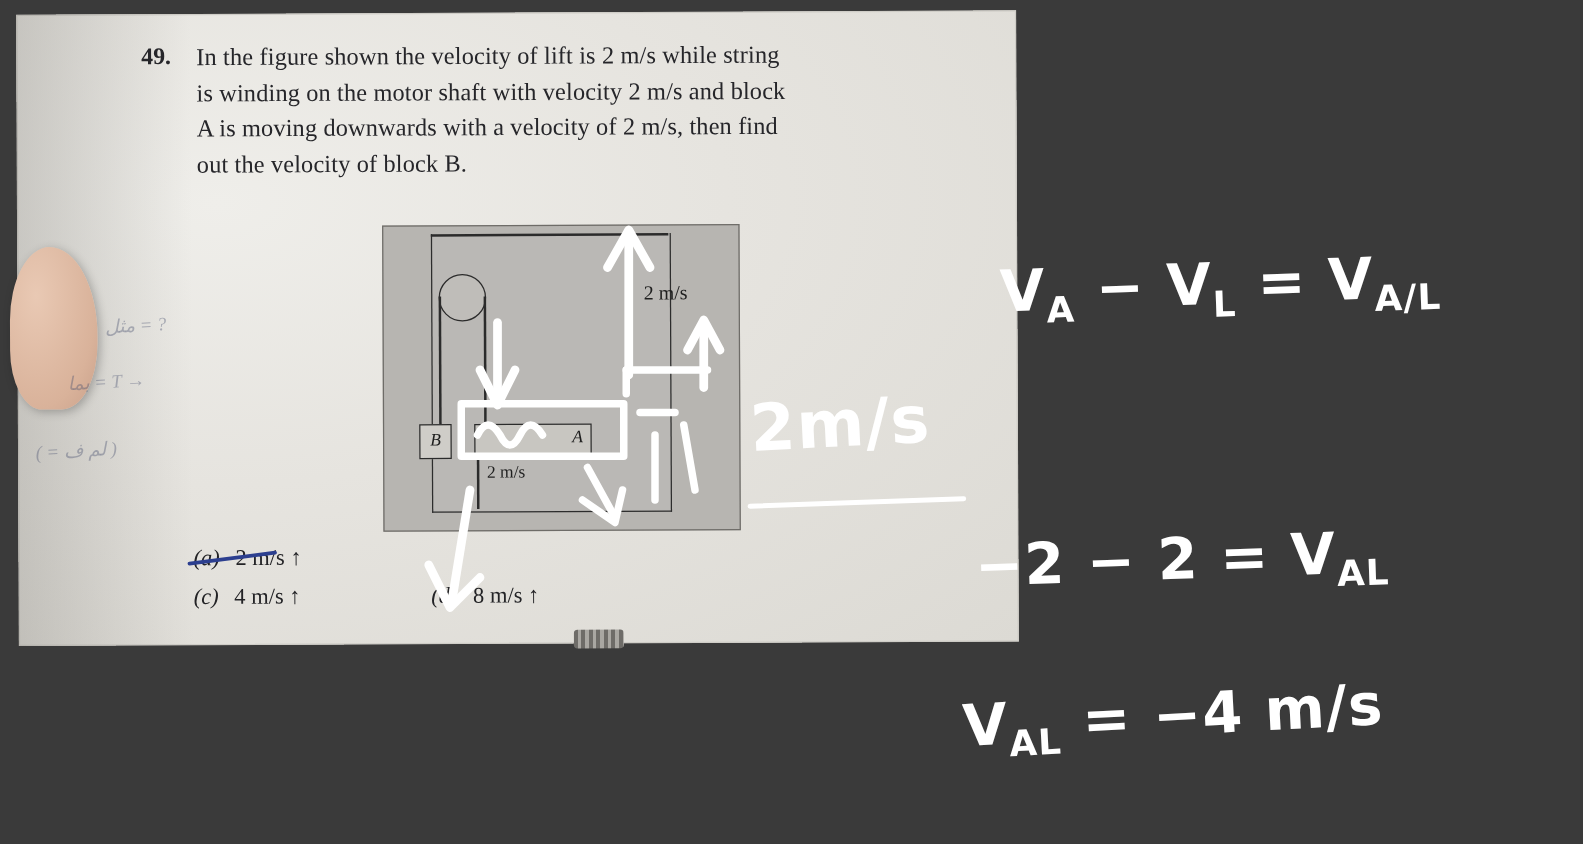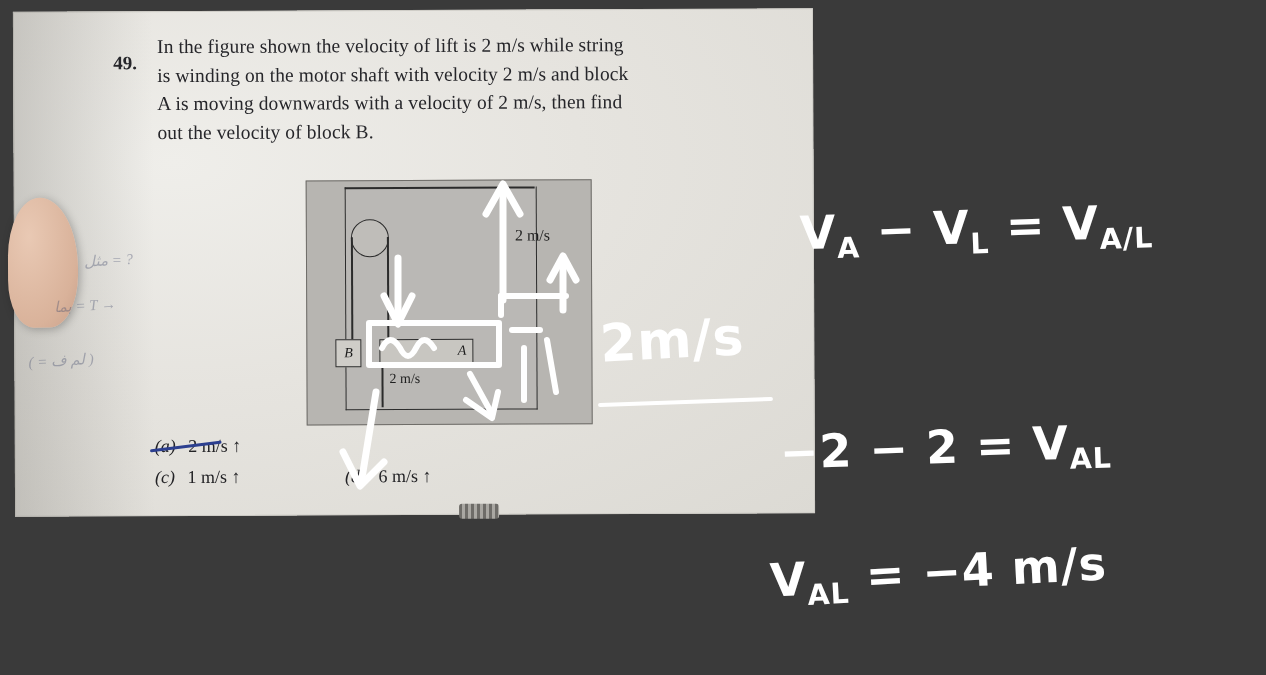--- a/index.html
+++ b/index.html
@@ -49,21 +49,21 @@
   #question {
     position: absolute;
     left: 100px;
     top: 22px;
     width: 700px;
     color: #26262a;
   }
   .q-num {
     position: absolute;
     left: 0;
-    top: 19px;
+    top: 2px;
     font-weight: bold;
     font-size: 19px;
   }
   .q-body {
     margin-left: 44px;
     font-size: 19.5px;
     line-height: 1.47;
     letter-spacing: 0.1px;
   }
 
@@ -297,25 +297,25 @@
     <div class="opt-row">
       <div class="opt" style="position:relative;">
         <span class="lbl">(a)</span>
         <span>2 m/s ↑</span>
         <span id="strike-a"></span>
       </div>
     </div>
     <div class="opt-row">
       <div class="opt">
         <span class="lbl">(c)</span>
-        <span>1 m/s ↑</span>
+        <span>4 m/s ↑</span>
       </div>
       <div class="opt">
         <span class="lbl">(d)</span>
-        <span>6 m/s ↑</span>
+        <span>8 m/s ↑</span>
       </div>
     </div>
   </div>
 
 </div>
 
 <svg id="marker-layer" viewBox="0 0 1266 675" xmlns="http://www.w3.org/2000/svg">
 
   <g>
     <path class="ink-white" d="M503 300 L503 192" stroke-width="7"></path>

